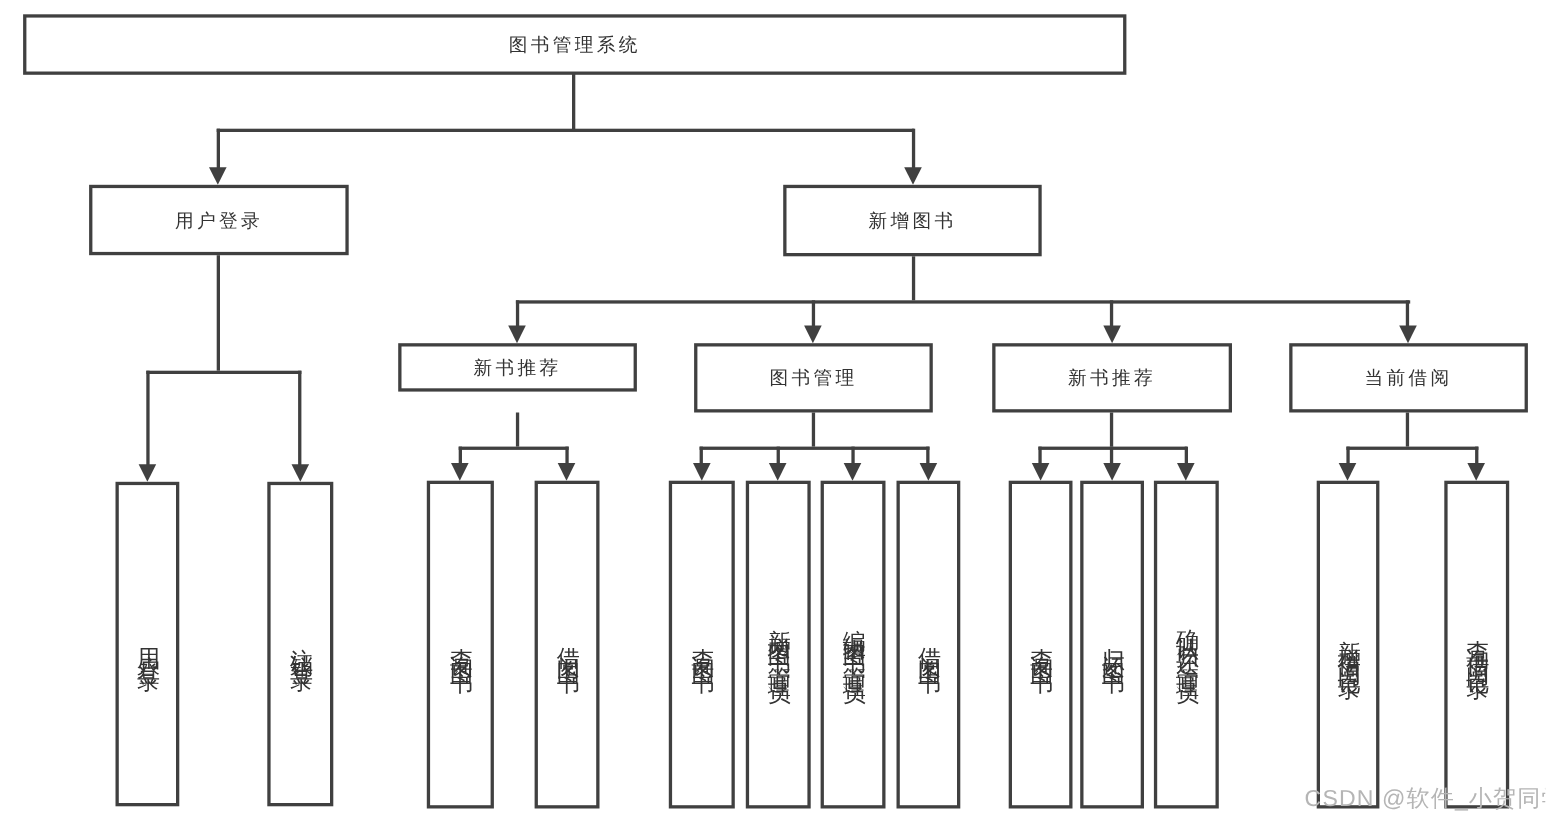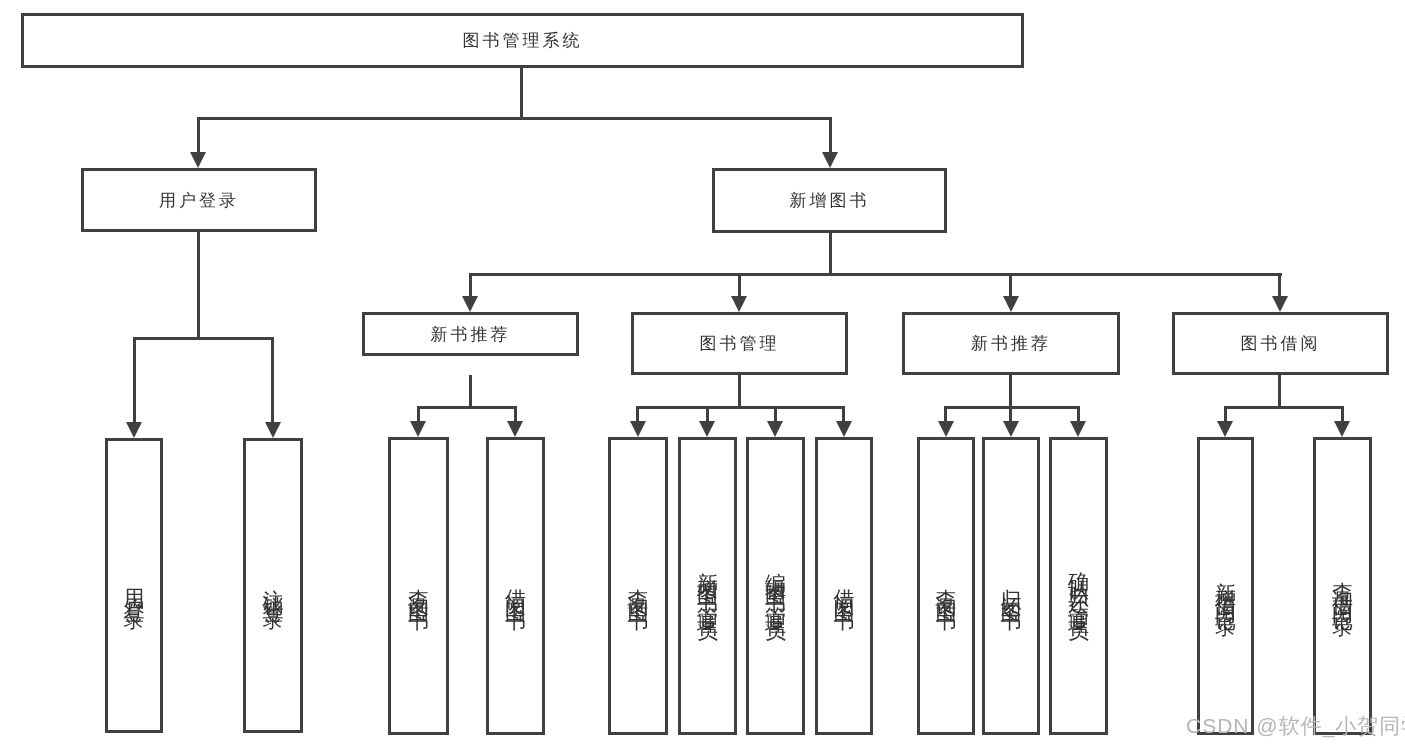--- a/index.html
+++ b/index.html
@@ -78,21 +78,21 @@
   <div class="vline" style="left:738px;top:273px;height:26px"></div>
   <div class="arrow" style="left:731px;top:296px"></div>
   <div class="vline" style="left:1009px;top:273px;height:26px"></div>
   <div class="arrow" style="left:1003px;top:296px"></div>
   <div class="vline" style="left:1278px;top:273px;height:26px"></div>
   <div class="arrow" style="left:1272px;top:296px"></div>
 
   <div class="node" style="left:362px;top:312px;width:217px;height:44px">新书推荐</div>
   <div class="node" style="left:631px;top:312px;width:217px;height:63px">图书管理</div>
   <div class="node" style="left:902px;top:312px;width:218px;height:63px">新书推荐</div>
-  <div class="node" style="left:1172px;top:312px;width:217px;height:63px">图书借阅</div>
+  <div class="node" style="left:1172px;top:312px;width:217px;height:63px">当前借阅</div>
 
   <div class="vline" style="left:469px;top:375px;height:31px"></div>
   <div class="hline" style="left:417px;top:406px;width:100px"></div>
   <div class="vline" style="left:417px;top:406px;height:16px"></div>
   <div class="arrow" style="left:410px;top:421px"></div>
   <div class="vline" style="left:514px;top:406px;height:16px"></div>
   <div class="arrow" style="left:507px;top:421px"></div>
 
   <div class="vline" style="left:738px;top:375px;height:31px"></div>
   <div class="hline" style="left:636px;top:406px;width:209px"></div>

